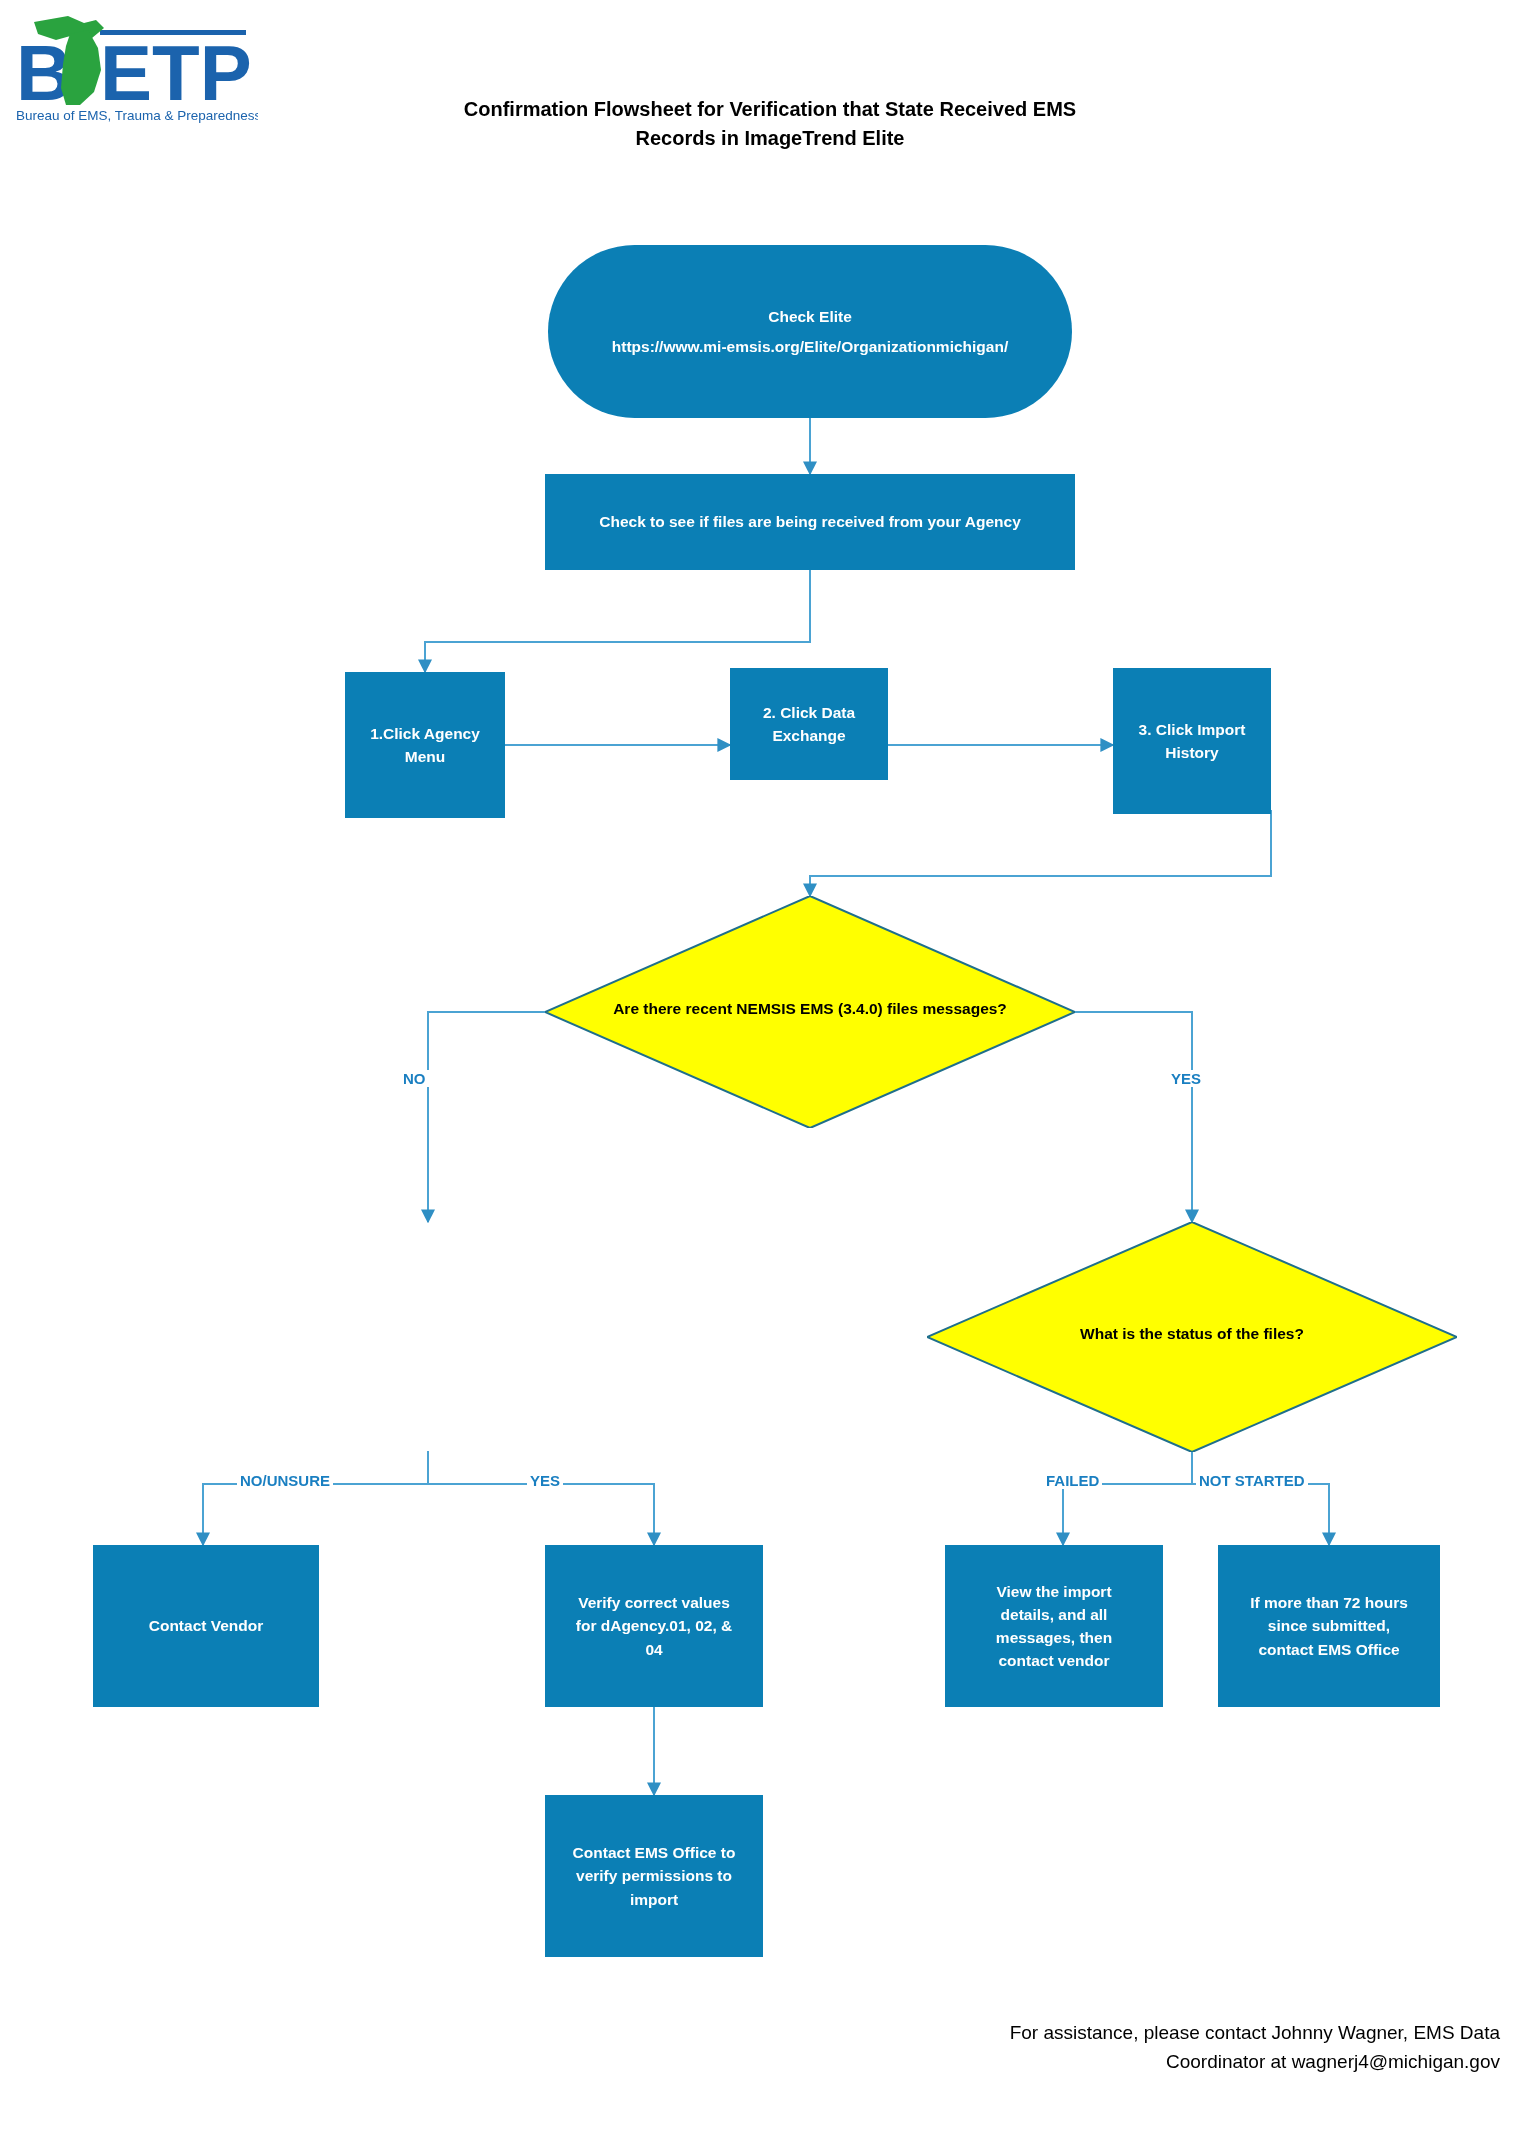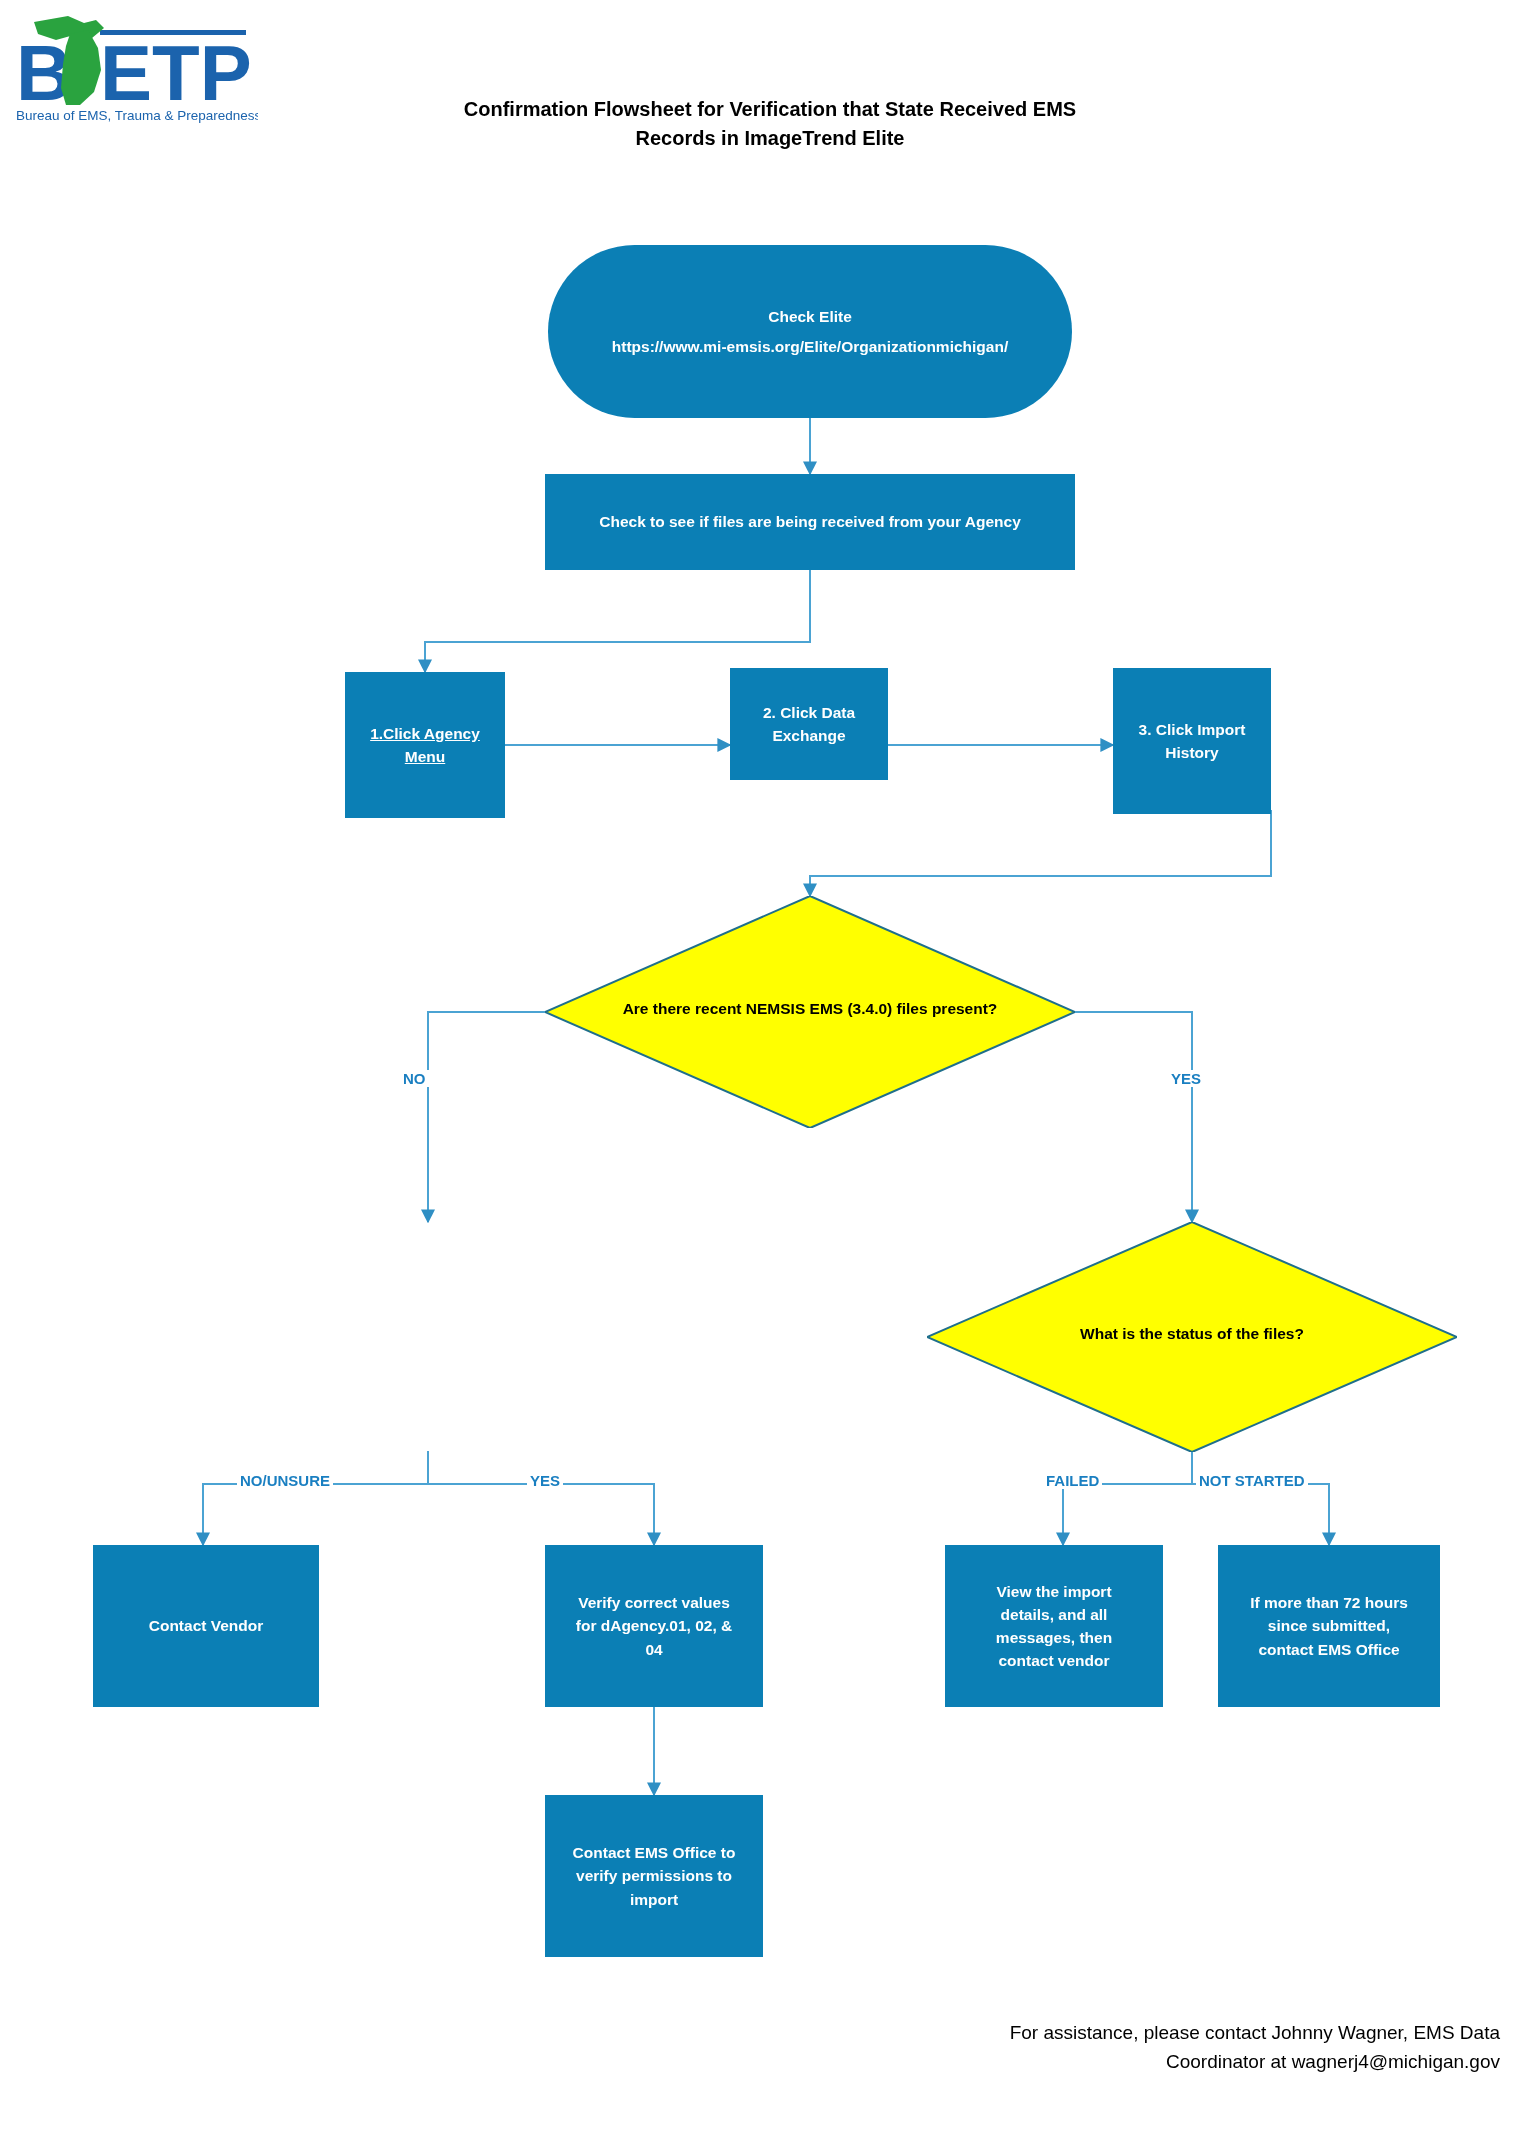--- a/index.html
+++ b/index.html
@@ -187,37 +187,37 @@
 
   <div class="node terminator" style="left:548px; top:245px; width:524px; height:173px;">
     <span class="l1">Check Elite</span>
     <span class="l2">https://www.mi-emsis.org/Elite/Organizationmichigan/</span>
   </div>
 
   <div class="node proc" style="left:545px; top:474px; width:530px; height:96px;">
     <span>Check to see if files are being received from your Agency</span>
   </div>
 
-  <div class="node proc" style="left:345px; top:672px; width:160px; height:146px;text-decoration:underline;">
+  <div class="node proc" style="left:345px; top:672px; width:160px; height:146px;">
     <span>1.Click Agency Menu</span>
   </div>
 
   <div class="node proc" style="left:730px; top:668px; width:158px; height:112px;">
     <span>2. Click Data Exchange</span>
   </div>
 
   <div class="node proc" style="left:1113px; top:668px; width:158px; height:146px;">
     <span>3. Click Import History</span>
   </div>
 
   <div class="decision" style="left:545px; top:896px; width:530px; height:232px;">
     <svg class="shape" viewBox="0 0 530 232" preserveAspectRatio="none" xmlns="http://www.w3.org/2000/svg">
       <polygon points="265,0 530,116 265,232 0,116" fill="#ffff00" stroke="#1f6f8b" stroke-width="2"></polygon>
     </svg>
-    <div class="dlabel" style="top:104px;">Are there recent NEMSIS EMS (3.4.0) files present?</div>
+    <div class="dlabel" style="top:104px;">Are there recent NEMSIS EMS (3.4.0) files messages?</div>
   </div>
 
 
   <div class="decision" style="left:927px; top:1222px; width:530px; height:230px;">
     <svg class="shape" viewBox="0 0 530 230" preserveAspectRatio="none" xmlns="http://www.w3.org/2000/svg">
       <polygon points="265,0 530,115 265,230 0,115" fill="#ffff00" stroke="#1f6f8b" stroke-width="2"></polygon>
     </svg>
     <div class="dlabel" style="top:103px;">What is the status of the files?</div>
   </div>
 

